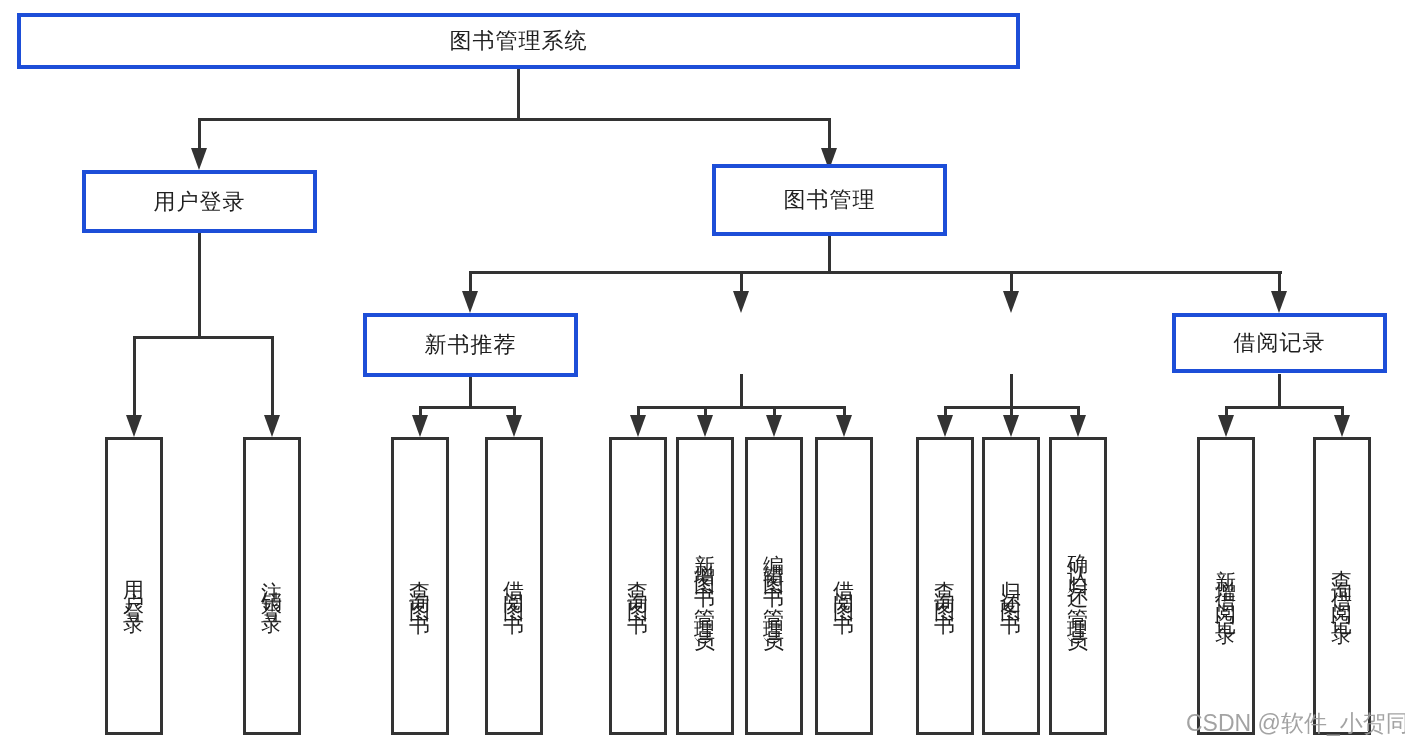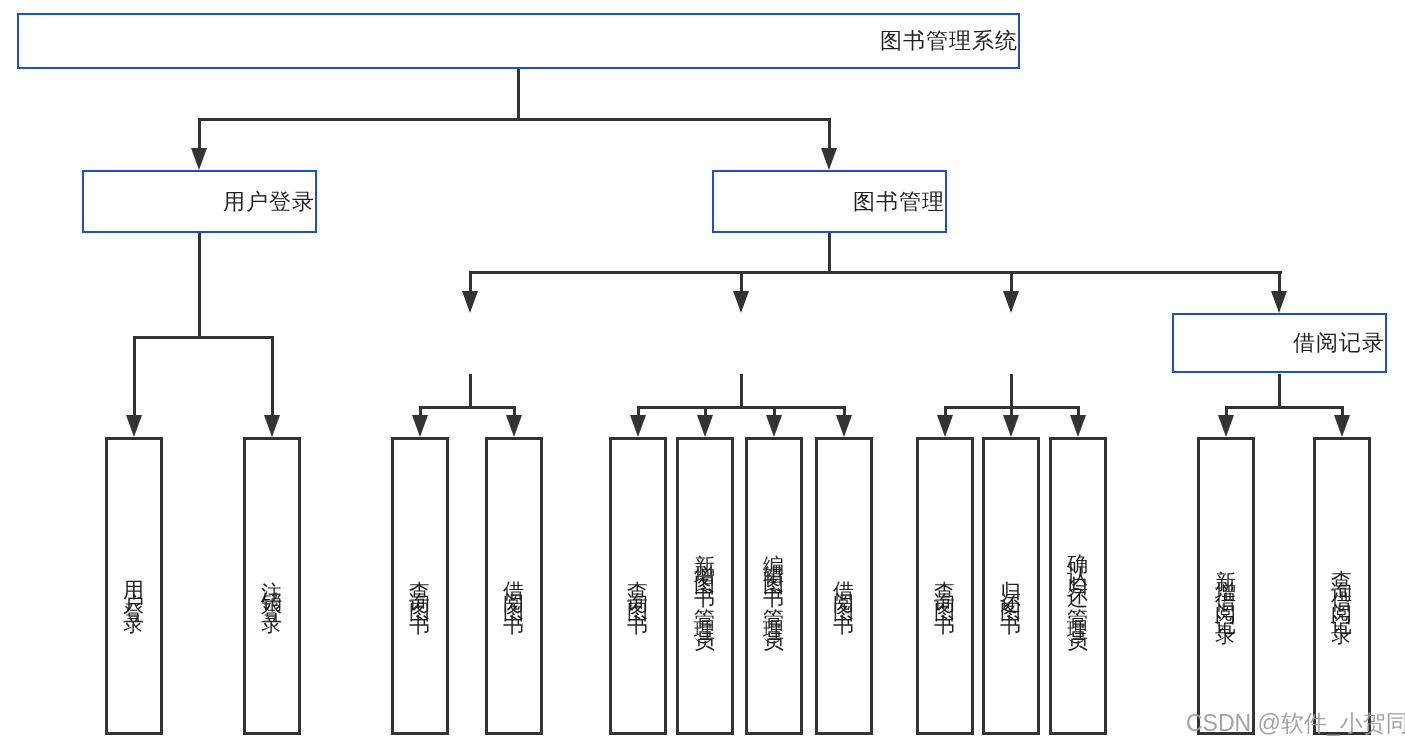--- a/index.html
+++ b/index.html
@@ -2,22 +2,22 @@
 <html><head>
 <meta charset="utf-8">
 <style>
   html,body{margin:0;padding:0;background:#ffffff;}
   body{font-family:"Liberation Sans","DejaVu Sans",sans-serif;}
   #canvas{position:relative;width:1405px;height:747px;background:#ffffff;overflow:hidden;}
 
   
   .node{
     position:absolute;box-sizing:border-box;background:#ffffff;
-    border:2px solid #1d4ed8;color:#1f1f1f;
-    display:flex;align-items:center;justify-content:flex-end;
+    border:4px solid #1d4ed8;color:#1f1f1f;
+    display:flex;align-items:center;justify-content:center;
     font-size:22px;letter-spacing:1px;z-index:2;
   }
   .leaf{
     position:absolute;box-sizing:border-box;background:#ffffff;
     border:3px solid #333333;color:#1f1f1f;
     display:flex;align-items:center;justify-content:center;
     z-index:2;width:58px;top:437px;height:298px;
   }
   .leaf .vtext{
     writing-mode:vertical-lr;text-orientation:mixed;
@@ -103,24 +103,27 @@
   <div class="vl" style="left:1341px;top:406px;height:13px"></div>
   <div class="ah" style="left:1334px;top:415px"></div>
 
   <div class="node" style="left:17px;top:13px;width:1003px;height:56px">
     <span>图书管理系统</span>
   </div>
 
   <div class="node" style="left:82px;top:170px;width:235px;height:63px">
     <span>用户登录</span>
   </div>
-  <div class="node" style="left:712px;top:170px;width:235px;height:63px">
+  <div class="node" style="left:712px;top:164px;width:235px;height:72px">
     <span>图书管理</span>
   </div>
 
+  <div class="node" style="left:363px;top:313px;width:215px;height:64px">
+    <span>新书推荐</span>
+  </div>
   <div class="node" style="left:1172px;top:313px;width:215px;height:60px">
     <span>借阅记录</span>
   </div>
 
   <div class="leaf" style="left:105px">
     <span class="vtext">用户登录</span>
   </div>
   <div class="leaf" style="left:243px">
     <span class="vtext">注销登录</span>
   </div>

